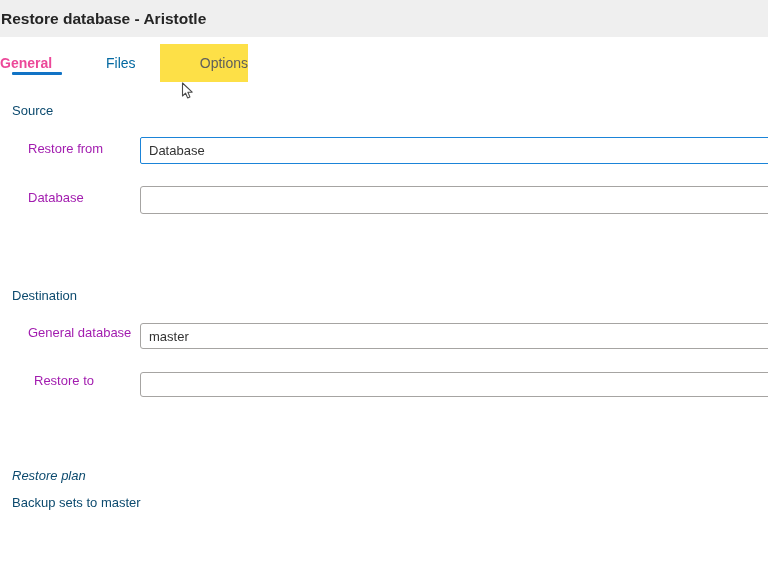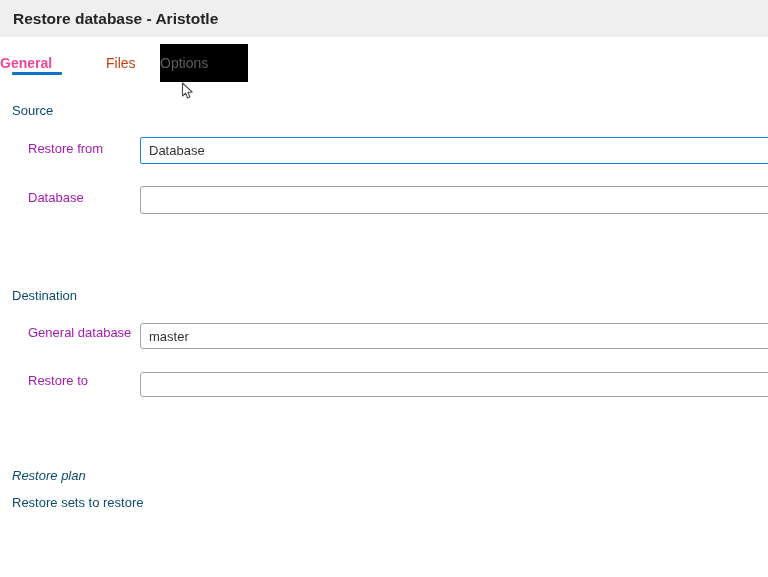--- a/index.html
+++ b/index.html
@@ -20,21 +20,21 @@
 
   
   .titlebar {
     position: absolute;
     left: 0; top: 0;
     width: 768px; height: 37px;
     background: #efefef;
   }
   .titlebar .title {
     margin: 0;
-    padding-left: 13px;
+    padding-left: 1px;
     line-height: 37px;
     font-size: 15.5px;
     font-weight: 600;
     color: #252525;
   }
 
   
   .tab {
     position: absolute;
     top: 44px;
@@ -45,27 +45,27 @@
     cursor: pointer;
     user-select: none;
   }
   .tab-general {
     left: 0;
     color: #ec4899;
     font-weight: 700;
   }
   .tab-files {
     left: 106px;
-    color: #c2410c;
+    color: #0369a1;
   }
   .tab-options {
     left: 160px;
     width: 88px;
-    justify-content: flex-start;
-    background: #000000;
+    justify-content: flex-end;
+    background: #fde047;
     color: #5f5e5c;
   }
   .active-indicator {
     position: absolute;
     left: 12px;
     top: 72px;
     width: 50px;
     height: 3px;
     background: #1173c5;
     border-radius: 1px;
@@ -118,21 +118,21 @@
   #input-restore-from { top: 137px; height: 27px; }
   #input-database     { top: 186px; height: 28px; }
   #input-target-db    { top: 323px; height: 26px; }
   #input-restore-to   { top: 372px; height: 25px; }
 
   #heading-source       { top: 103px; }
   #label-restore-from   { top: 141px; }
   #label-database       { top: 190px; }
   #heading-destination  { top: 288px; }
   #label-target-db      { top: 325px; }
-  #label-restore-to     { top: 373px; }
+  #label-restore-to     { top: 373px; margin-left: 6px; }
   #heading-restore-plan { top: 468px; font-style: italic; }
   #heading-backup-sets  { top: 495px; }
 </style>
 </head>
 <body>
 
 <div class="stage">
 
   <header class="titlebar">
     <h1 class="title">Restore database - Aristotle</h1>
@@ -170,16 +170,16 @@
     <div class="sec-heading" id="heading-destination">Destination</div>
 
     <div class="fld-label" id="label-target-db">General database</div>
     <input class="fld-input" id="input-target-db" type="text" value="master" style="">
 
     <div class="fld-label" id="label-restore-to">Restore to</div>
     <input class="fld-input" id="input-restore-to" type="text" value="" style="">
 
     <div class="sec-heading" id="heading-restore-plan">Restore plan</div>
 
-    <div class="sec-heading" id="heading-backup-sets">Restore sets to restore</div>
+    <div class="sec-heading" id="heading-backup-sets">Backup sets to master</div>
 
   </main>
 </div>
 
 </body></html>

